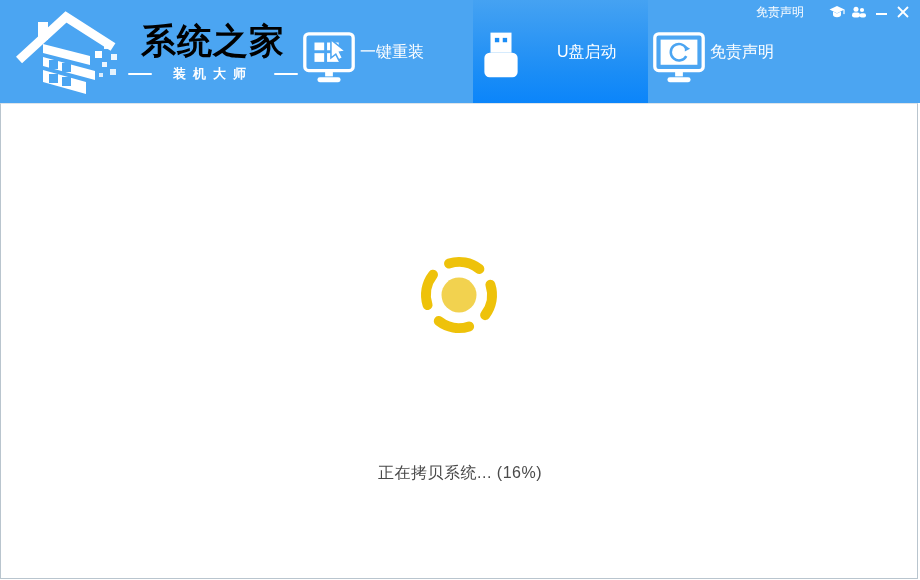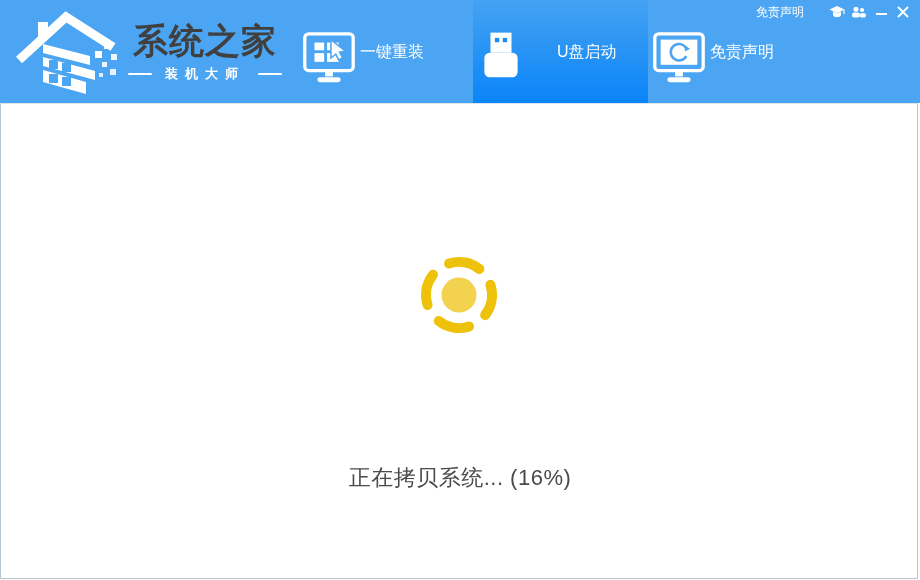--- a/index.html
+++ b/index.html
@@ -4,22 +4,22 @@
 <style>
   html,body{margin:0;padding:0;background:#9aa7b0;font-family:"Liberation Sans",sans-serif;}
   .window{position:relative;width:920px;height:580px;background:#fff;overflow:hidden;}
 
   
   .header{position:absolute;top:0;left:0;width:920px;height:103px;background:#4BA5F2;}
 
   .brand{position:absolute;left:16px;top:4px;display:flex;align-items:center;gap:8px;}
   .brand-logo{width:104px;height:94px;}
   .brand-text{display:flex;flex-direction:column;align-items:center;margin-top:2px;}
-  .brand-title{color:#404040;font-size:35px;font-weight:bold;letter-spacing:1px;line-height:1.15;white-space:nowrap;}
-  .brand-tagline{display:flex;align-items:center;gap:13px;margin-top:3px;}
+  .brand-title{color:#000000;font-size:35px;font-weight:bold;letter-spacing:1px;line-height:1.15;white-space:nowrap;}
+  .brand-tagline{display:flex;align-items:center;gap:21px;margin-top:3px;}
   .brand-tagline .dash{display:inline-block;width:24px;height:2px;background:#fff;border-radius:1px;}
   .brand-tagline .tagline-text{color:#fff;font-size:13px;letter-spacing:7px;font-weight:bold;white-space:nowrap;}
 
   
   .tabs{position:absolute;left:298px;top:0;height:103px;display:flex;}
   .tab{width:175px;height:103px;display:flex;flex-direction:row;align-items:center;justify-content:flex-start;cursor:pointer;text-align:center;}
   .tab.active{background:linear-gradient(to bottom,#45A2F2 0%,#1B8DF6 70%,#0B85FA 100%);gap:28px;}
   .tab-icon{margin-top:12px;height:62px;display:flex;align-items:center;justify-content:center;}
   .tab-label{color:#fff;font-size:16px;margin-top:2px;white-space:nowrap;}
 
@@ -28,21 +28,21 @@
   .disclaimer{color:#fff;font-size:12px;margin-right:22px;cursor:pointer;white-space:nowrap;}
   .tb-icon{display:flex;align-items:center;justify-content:center;width:18px;height:16px;cursor:pointer;margin-left:2px;}
   .tb-icon + .tb-icon{margin-left:4px;}
 
   
   .content{position:absolute;top:103px;left:0;width:918px;height:476px;background:#fff;
            border-left:1px solid #B9C5CE;border-right:1px solid #B9C5CE;border-bottom:1px solid #B9C5CE;
            border-top:1px solid #DDE4EA;box-sizing:border-box;}
   .spinner{position:absolute;left:416px;top:252px;width:86px;height:86px;}
   .status-text{position:absolute;top:463px;left:0;width:920px;text-align:center;
-               font-size:22px;color:#4A4A4A;letter-spacing:0.5px;}
+               font-size:16px;color:#4A4A4A;letter-spacing:0.5px;}
 </style>
 </head>
 <body>
 
 <div class="window">
 
   <div class="header">
 
     <div class="brand">
       <svg class="brand-logo" viewBox="0 0 104 94">

